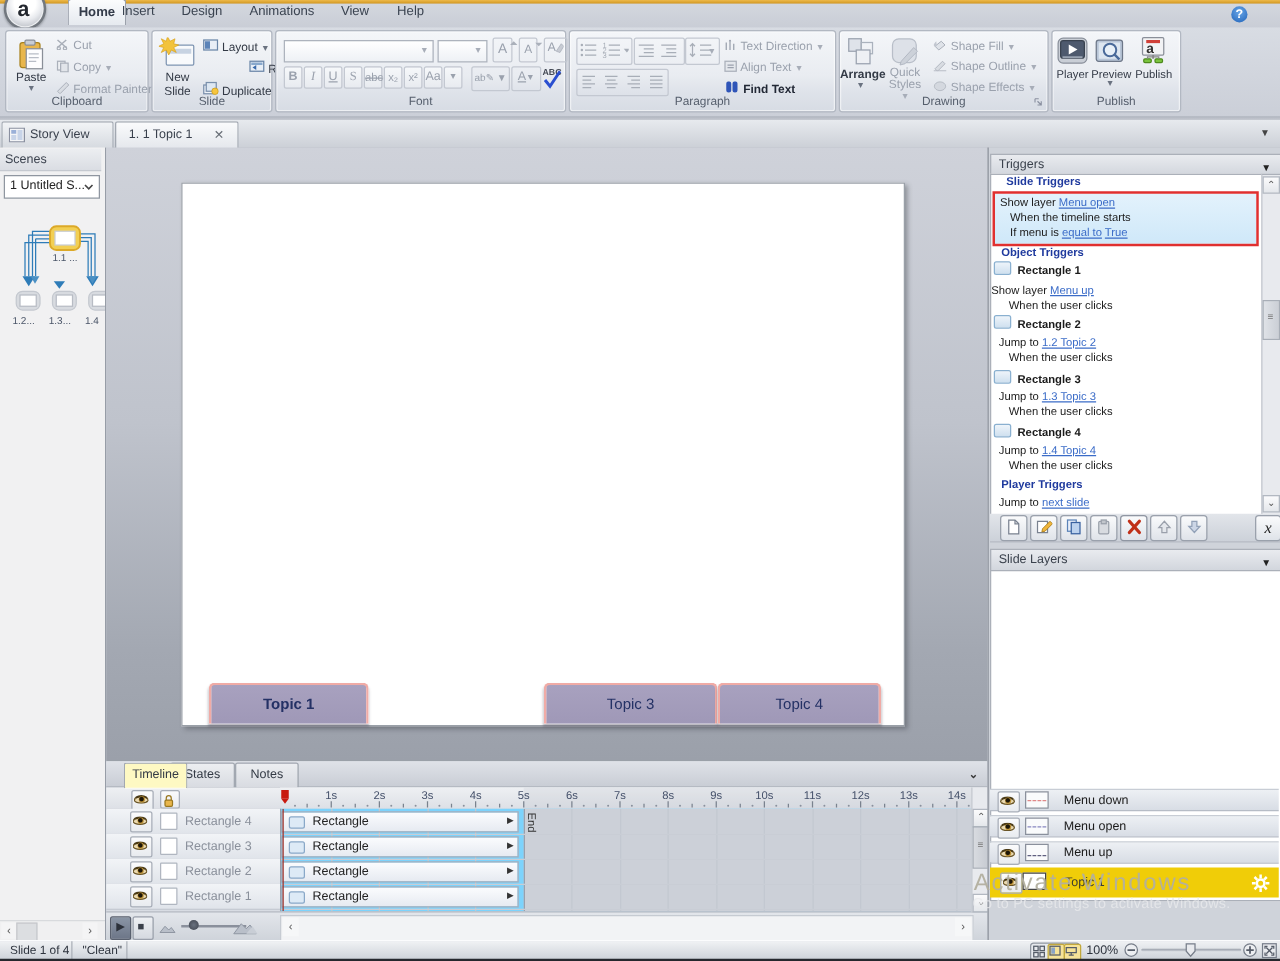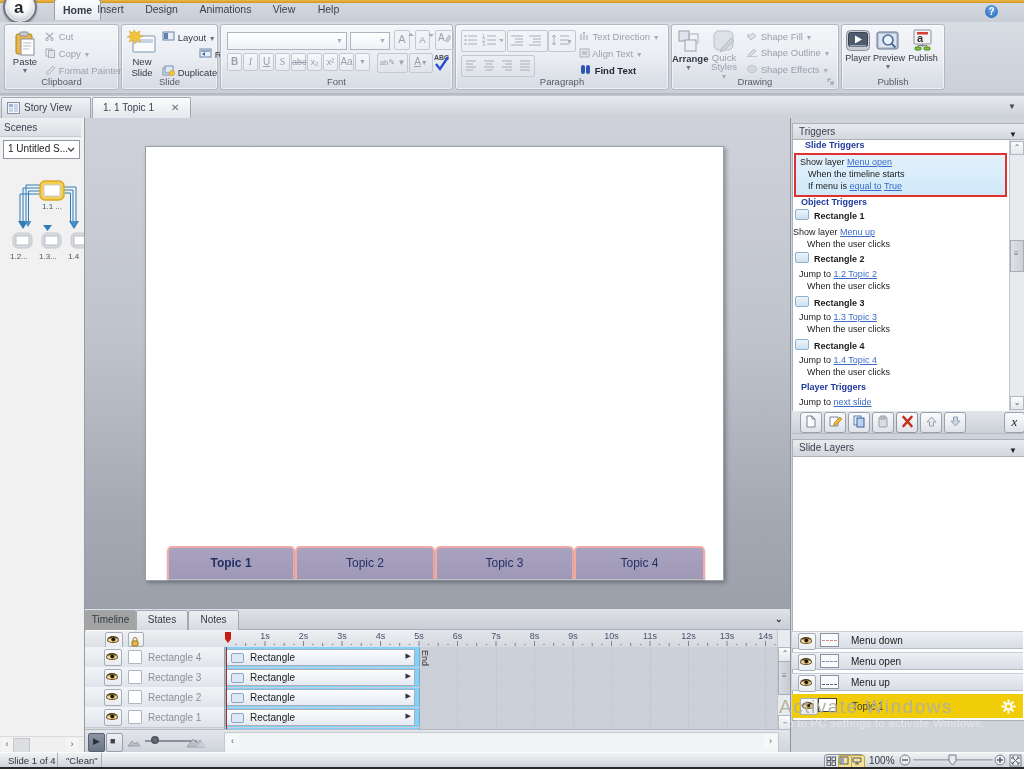--- a/index.html
+++ b/index.html
@@ -340,27 +340,26 @@
       <div class="abs" style="left:66px;top:1px;width:12px;height:13px;background:#f4f4f5;color:#555;font-size:9px;text-align:center;line-height:13px;">›</div>
     </div>
   </div>
   <div class="abs" id="scenehead"><span style="padding-left:4px;">Scenes</span></div>
   <div class="abs" id="scenedrop"><span style="padding-left:4px;">1 Untitled S...</span><svg width="8" height="6" style="position:absolute;right:4px;top:6px;">
         <path d="M1 1l3 3 3-3" stroke="#444" stroke-width="1.3" fill="none"></path>
       </svg></div>
   <div class="abs" id="canvas">
     <div class="abs" id="slide"></div>
     <div class="ttab" style="left:82px;width:124px;font-weight:bold;">Topic 1</div>
-    <div class="ttab" style="left:210px;width:136px;">Topic 2</div>
     <div class="ttab" style="left:350px;width:135px;">Topic 3</div>
     <div class="ttab" style="left:489px;width:127px;">Topic 4</div>
   </div>
   <div class="abs" id="timeline">
     <div class="abs" style="left:0;top:0;width:705px;height:20px;background:linear-gradient(#dfe2e8,#c9cdd5);border-bottom:1px solid #aab0b9;"></div>
-    <div class="tltab" style="left:0px;width:49px;background:#a3a3a3;border-bottom:1px solid #fdfdfe;line-height:18px;z-index:2;">Timeline</div>
+    <div class="tltab" style="left:14px;width:49px;background:#fef9c3;border-bottom:1px solid #fdfdfe;line-height:18px;z-index:2;">Timeline</div>
     <div class="tltab" style="left:51px;width:50px;background:linear-gradient(#eceef1,#d8dbe1);line-height:18px;">States</div>
     <div class="tltab" style="left:103px;width:49px;background:linear-gradient(#eceef1,#d8dbe1);line-height:18px;">Notes</div>
     <span style="position:absolute;left:690px;top:5px;font-size:9px;color:#333;font-weight:bold;">⌄</span>
 
     <div class="abs" style="left:0;top:21px;width:705px;height:17px;background:linear-gradient(#eef0f3,#dde0e6);border-bottom:1px solid #b6bbc4;"></div>
     <div class="eyebtn" style="left:20px;top:23px;"></div>
     <div class="abs" style="left:43px;top:23px;width:14px;height:13px;border:1px solid #a8aeb8;border-radius:2px;background:linear-gradient(#fbfbfc,#e8ebef);">
       <svg width="12" height="11">
           <rect x="3" y="5" width="6" height="5" rx="1" fill="#e8b64c" stroke="#9a7820"></rect>
           <path d="M4 5v-1.5a2 2 0 014 0V5" stroke="#9a7820" fill="none"></path>

